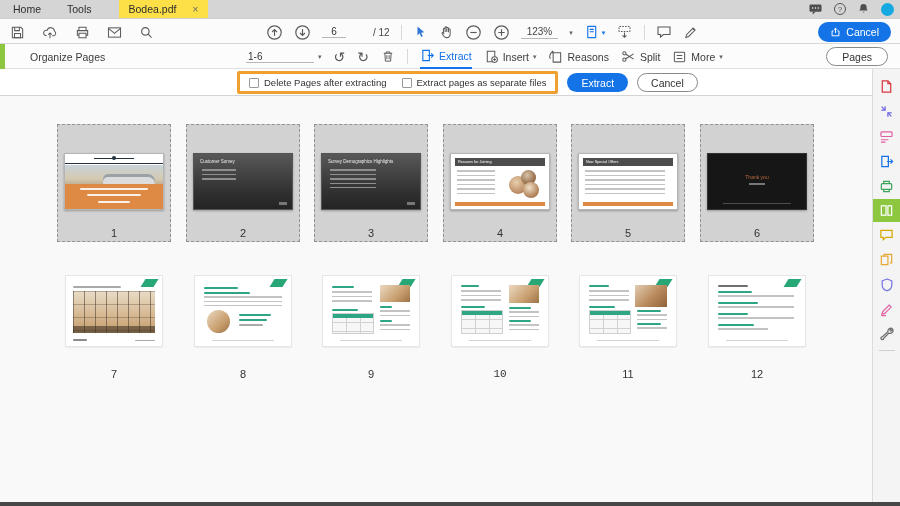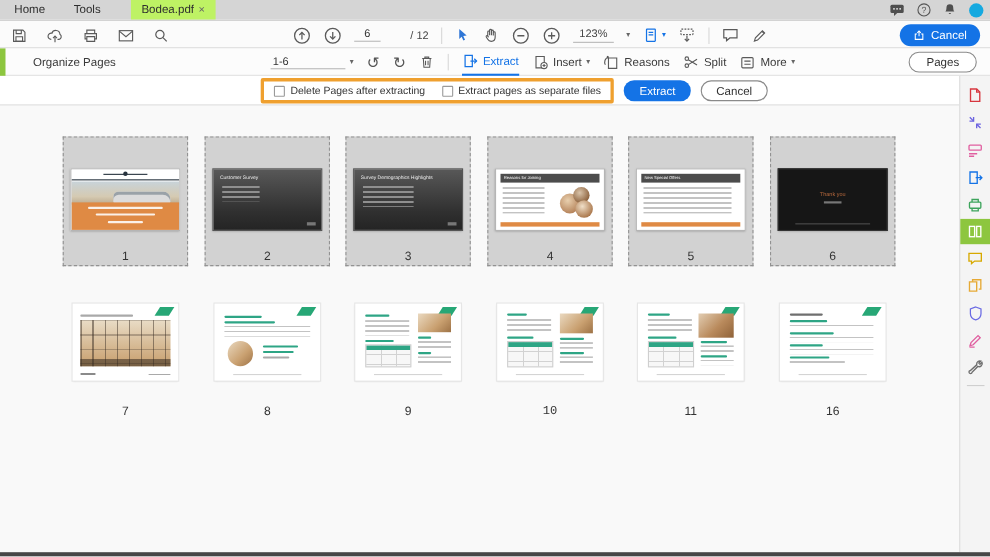--- a/index.html
+++ b/index.html
@@ -4,22 +4,22 @@
 <style>
   * { margin:0; padding:0; box-sizing:border-box; }
   html,body { width:900px; height:506px; overflow:hidden;
     font-family:"Liberation Sans", sans-serif; background:#f9f9f9; }
   .app { position:relative; width:900px; height:506px; background:#f9f9f9; }
 
   
   .tabbar { position:absolute; left:0; top:0; width:900px; height:18px;
     background:#d5d5d5; display:flex; align-items:stretch; }
   .tab { padding:0 13px; font-size:10.5px; color:#2e2e2e; display:flex; align-items:center; }
-  .doc-tab { margin-left:14px; background:#bef264; padding:0 10px; display:flex;
-    align-items:center; gap:4px; font-size:10.5px; color:#2e2e2e; }
+  .doc-tab { margin-left:14px; background:#fde047; padding:0 10px; display:flex;
+    align-items:center; gap:16px; font-size:10.5px; color:#2e2e2e; }
   .doc-tab .x { font-size:10px; color:#666; }
   .tabbar-right { position:absolute; right:6px; top:0; height:18px; display:flex;
     align-items:center; gap:11px; }
   .qicon { width:12px; height:12px; border:1.2px solid #555; border-radius:50%;
     font-size:8px; color:#555; display:flex; align-items:center; justify-content:center; }
   .avatar { width:13px; height:13px; border-radius:50%; background:#14a9e0; }
 
   
   .toolbar { position:absolute; left:0; top:18px; width:900px; height:26px;
     background:#fbfbfb; border-top:1px solid #cfcfcf; border-bottom:1px solid #d8d8d8; }
@@ -497,21 +497,21 @@
         <div class="tealline" style="left:9px; top:15px; width:34px; height:1.6px;"></div>
         <div class="lines" style="left:9px; top:18.5px; width:76px; height:5px;"></div>
         <div class="tealline" style="left:9px; top:26px; width:40px; height:1.6px;"></div>
         <div class="lines" style="left:9px; top:29.5px; width:76px; height:5px;"></div>
         <div class="tealline" style="left:9px; top:37px; width:30px; height:1.6px;"></div>
         <div class="lines" style="left:9px; top:40.5px; width:76px; height:5px;"></div>
         <div class="tealline" style="left:9px; top:48px; width:36px; height:1.6px;"></div>
         <div class="lines" style="left:9px; top:51.5px; width:50px; height:3px;"></div>
         <div class="footline"></div>
       </div>
-      <div class="pagenum">16</div>
+      <div class="pagenum">12</div>
     </div>
   </div>
 
   <div class="sidebar">
     <div class="side-item">
       <svg class="ic" width="15" height="15" viewBox="0 0 16 16" fill="none" stroke="#d7373f" stroke-width="1.3">
         <path d="M3.5 2h6l3 3v9h-9z"></path>
           <path d="M9.5 2v3h3"></path>
       </svg>
     </div>

